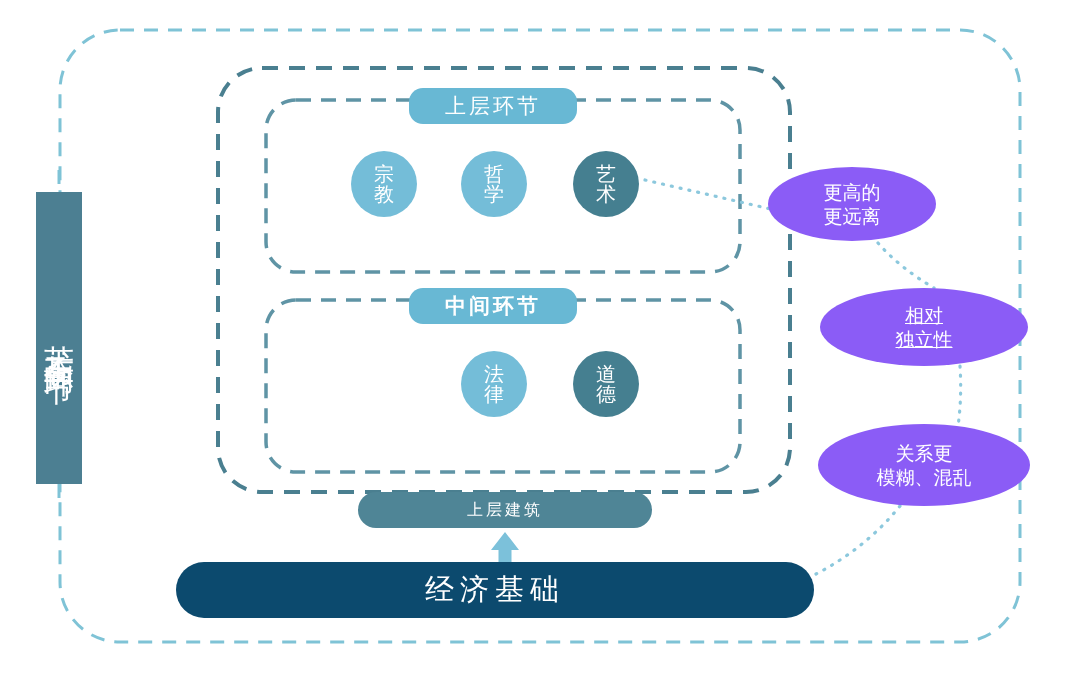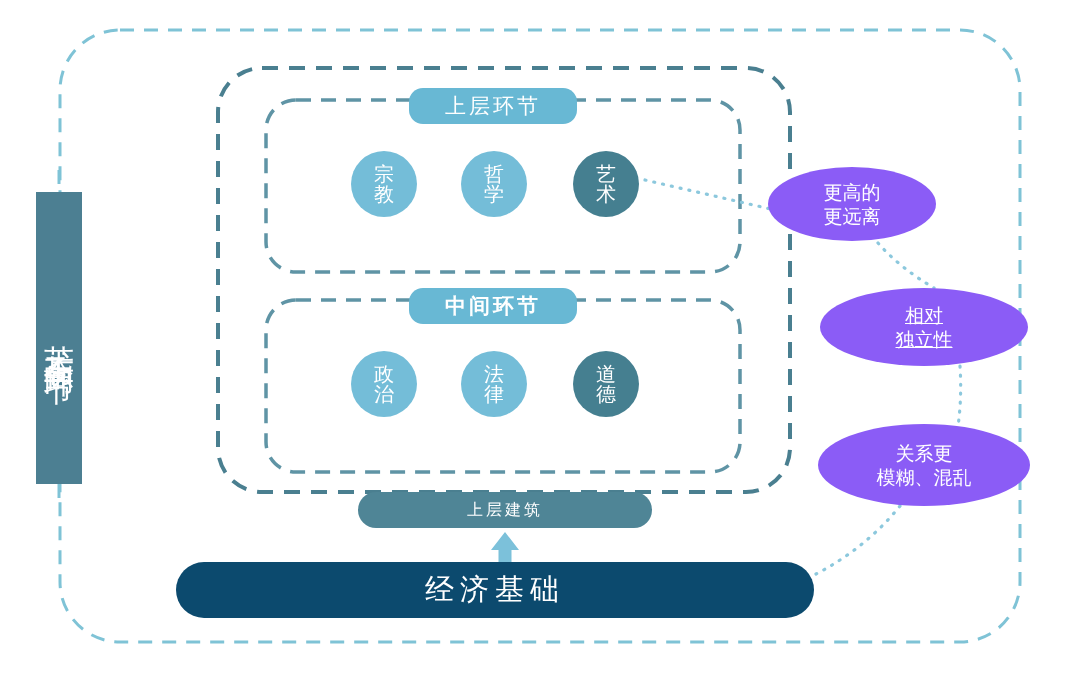--- a/index.html
+++ b/index.html
@@ -180,23 +180,20 @@
     <span class="lbl">哲学</span>
   </div>
   <div class="node-circle c-dark" style="left:573px; top:151px;">
     <span class="lbl">艺术</span>
   </div>
 
   <div class="pill-header" style="left:409px; top:288px; width:168px; height:36px;font-weight:bold;">
     <span>中间环节</span>
   </div>
 
-  <div class="node-circle c-light" style="left:351px; top:351px;">
-    <span class="lbl">政治</span>
-  </div>
   <div class="node-circle c-light" style="left:461px; top:351px;">
     <span class="lbl">法律</span>
   </div>
   <div class="node-circle c-dark" style="left:573px; top:351px;">
     <span class="lbl">道德</span>
   </div>
 
   <div class="bar bar-super">
     <span>上层建筑</span>
   </div>

